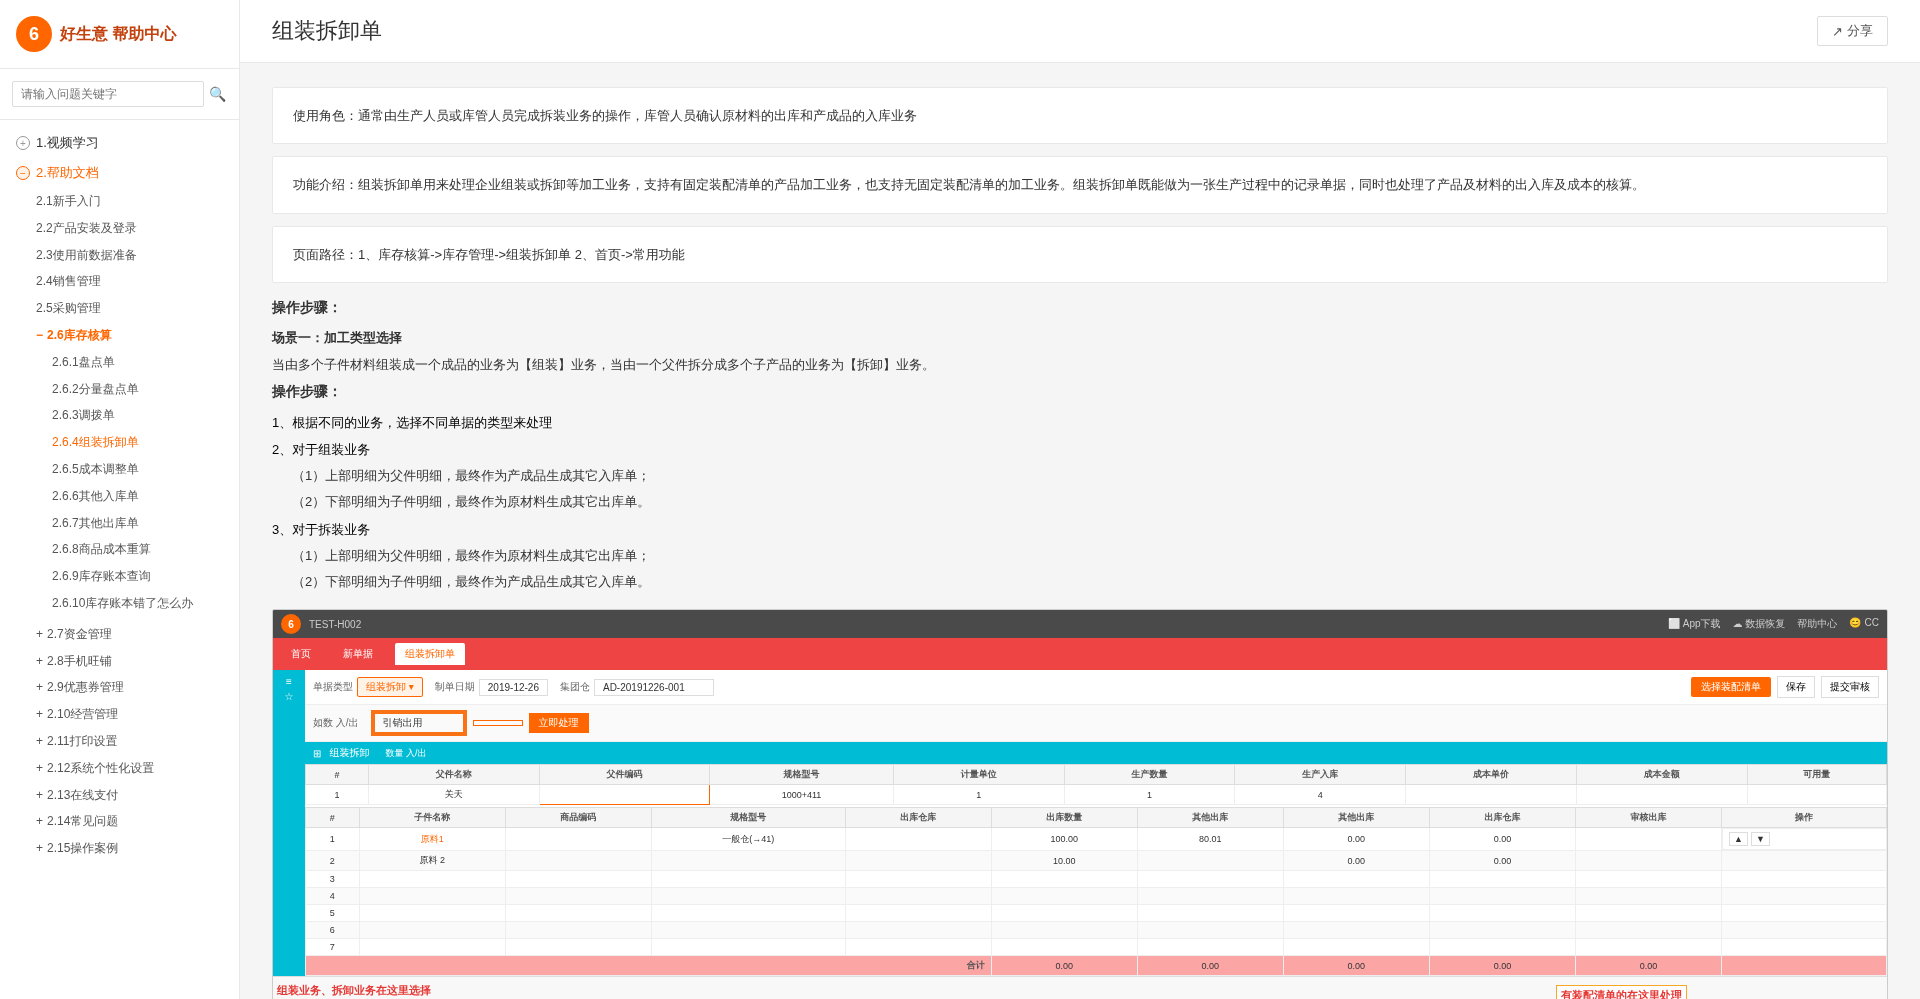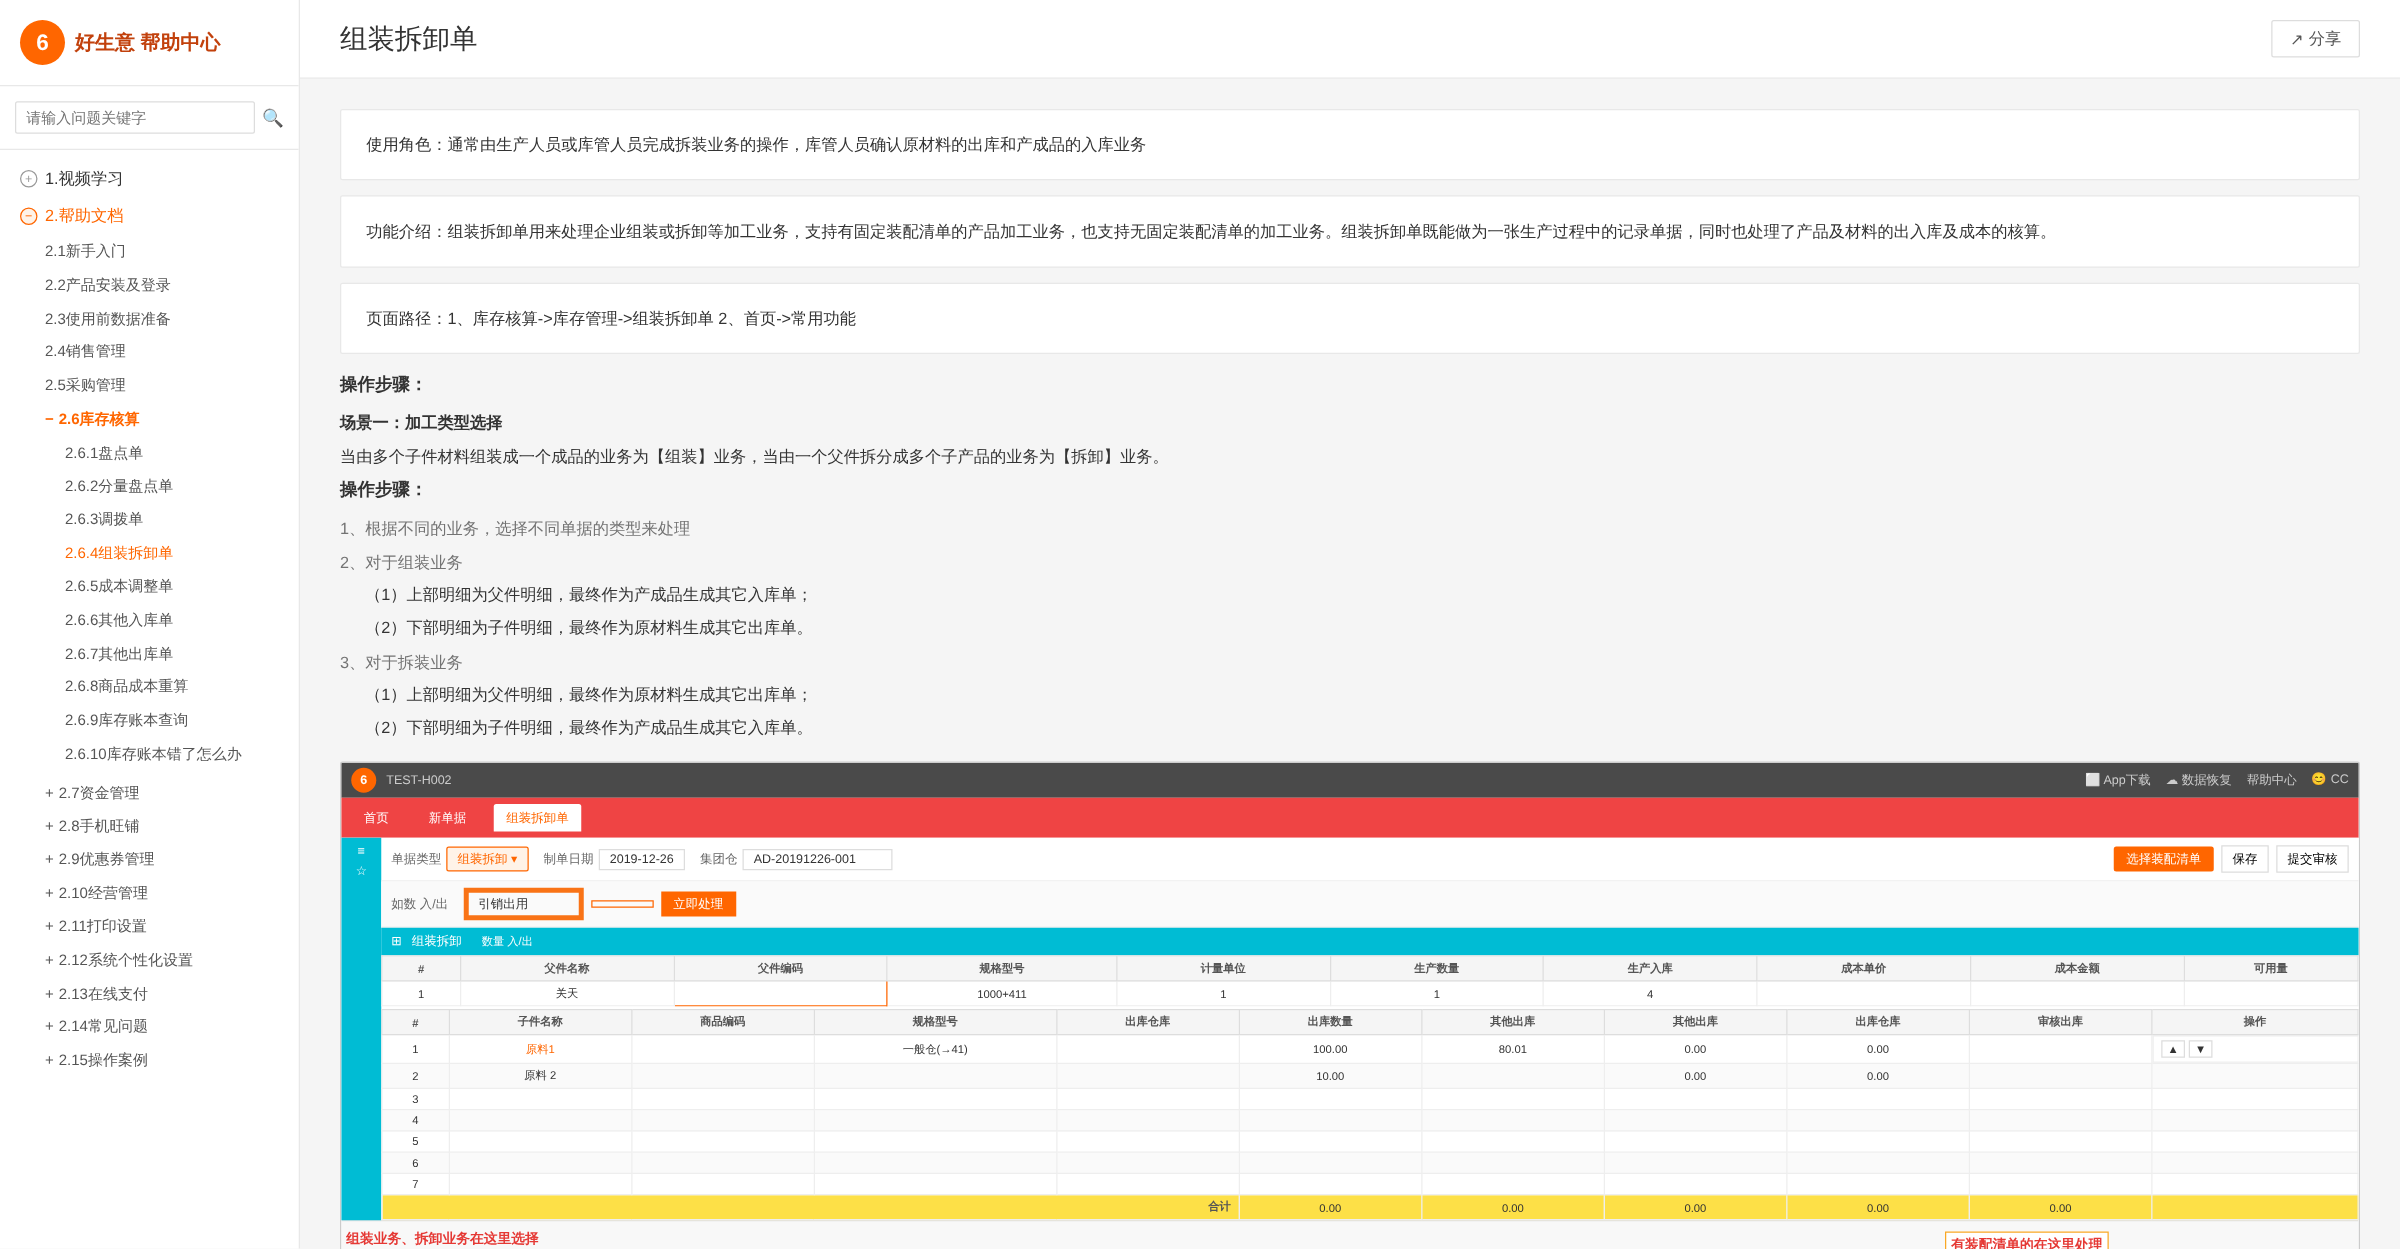--- a/index.html
+++ b/index.html
@@ -174,21 +174,21 @@
       margin-bottom: 10px;
       font-size: 14px;
     }
     .scene-title {
       font-weight: bold;
       margin: 12px 0 6px 0;
       font-size: 13px;
     }
     .text-block { color: #333; line-height: 1.8; margin-bottom: 6px; }
     .bracket-item { padding-left: 20px; margin: 4px 0; color: #333; line-height: 1.7; }
-    .steps-list { margin: 4px 0; color: #737373; line-height: 1.8; }
+    .steps-list { margin: 4px 0; color: #000000; line-height: 1.8; }
 
     
     .screenshot-container {
       margin-top: 16px;
       border: 1px solid #ccc;
       background: #f0f0f0;
       border-radius: 2px;
       overflow: hidden;
       position: relative;
     }
@@ -586,21 +586,21 @@
                         <td></td>
                         <td></td>
                         <td></td>
                         <td></td>
                         <td></td>
                         <td></td>
                         <td></td>
                       </tr>
                   </tbody>
                   <tfoot>
-                    <tr style="background:#fde047;">
+                    <tr style="background:#fca5a5;">
                       <td colspan="5" style="text-align:right;font-weight:bold;color:#555;font-size:9px;">合计</td>
                       <td>0.00</td>
                       <td>0.00</td>
                       <td>0.00</td>
                       <td>0.00</td>
                       <td>0.00</td>
                       <td></td>
                     </tr>
                   </tfoot>
                 </table>

